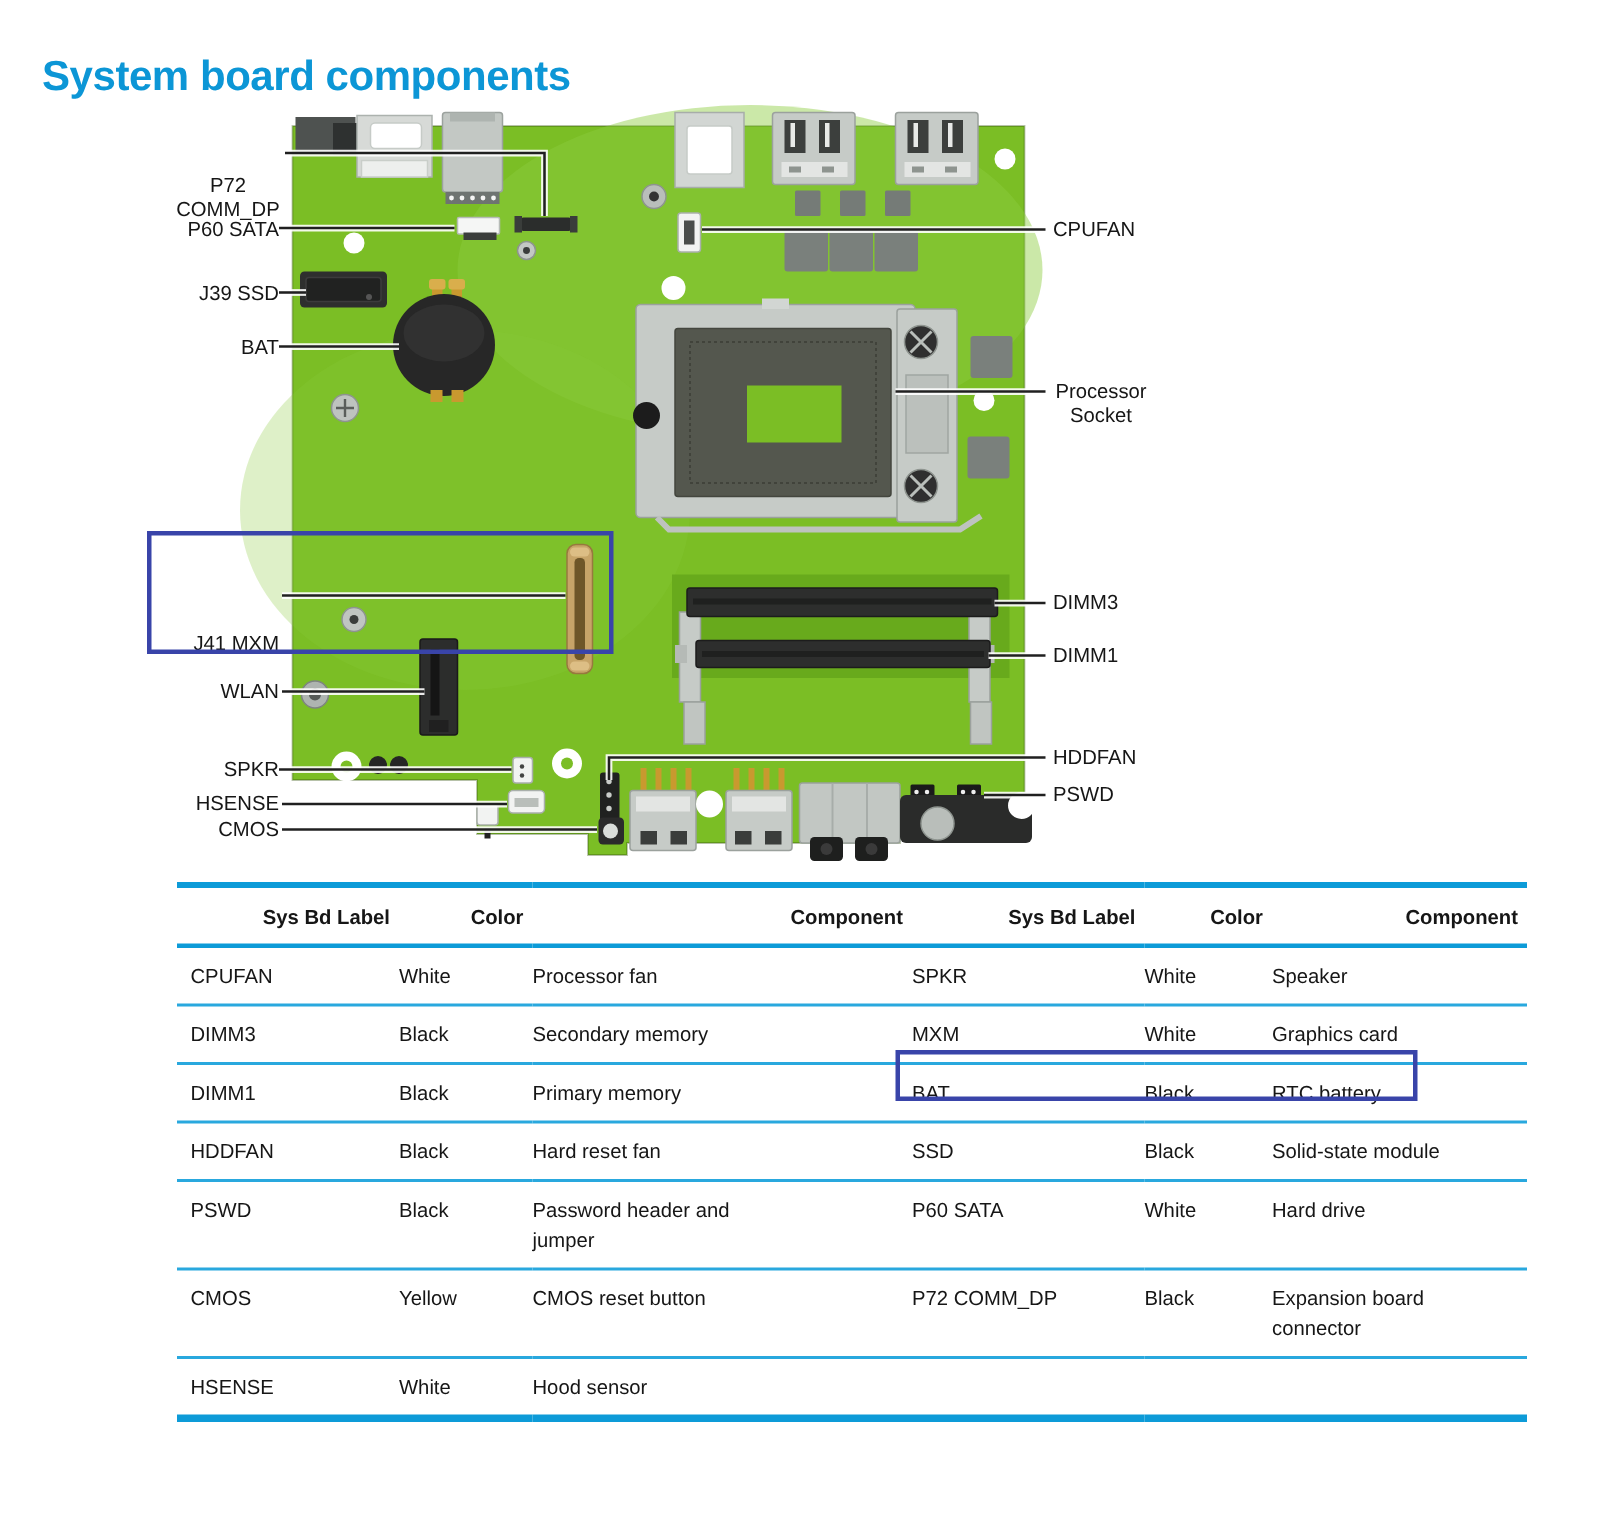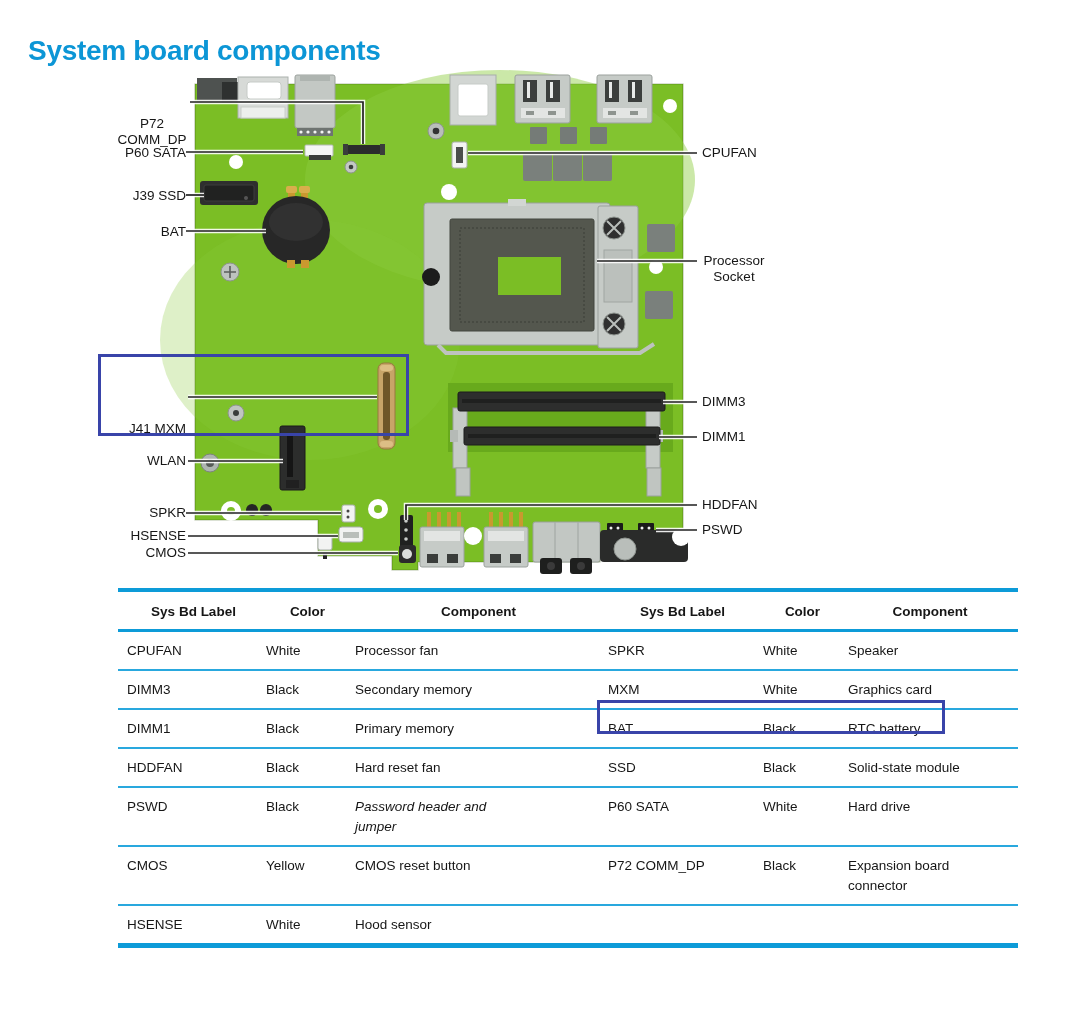--- a/index.html
+++ b/index.html
@@ -12,21 +12,21 @@
   .dlabel.right-col{left:702px;}
   .dlabel.left-col{left:66px;width:120px;text-align:right;}
   .hl-rect{position:absolute;border:3.5px solid #3944A9;background:transparent;z-index:5;}
   .hl-rect.thin{border-width:3px;}
   
   #tbl{position:absolute;left:118px;top:588px;width:900px;border-collapse:collapse;
        table-layout:fixed;font-size:13.5px;color:#161616;
        border-top:4px solid #0D9BD8;border-bottom:5px solid #0D9BD8;}
   #tbl thead tr{border-bottom:3px solid #0D9BD8;}
   #tbl tbody tr{border-bottom:2px solid #29A8DE;}
-  #tbl th{font-weight:bold;text-align:center;padding:11px 6px 9px 0;line-height:17px;}
+  #tbl th{font-weight:bold;text-align:right;padding:11px 6px 9px 0;line-height:17px;}
   #tbl td{padding:9px 6px 8px 0;vertical-align:top;line-height:20px;}
   #tbl th:first-child,#tbl td:first-child{padding-left:9px;}
 </style>
 </head>
 <body>
 
 <div class="page">
 
   <h1 class="page-title">System board components</h1>
 
@@ -329,21 +329,21 @@
         <td>HDDFAN</td>
         <td>Black</td>
         <td>Hard reset fan</td>
         <td>SSD</td>
         <td>Black</td>
         <td>Solid-state module</td>
       </tr>
       <tr>
         <td>PSWD</td>
         <td>Black</td>
-        <td style="padding-right:90px;font-style:italic;">Password header and jumper</td>
+        <td style="padding-right:90px;">Password header and jumper</td>
         <td>P60 SATA</td>
         <td>White</td>
         <td>Hard drive</td>
       </tr>
       <tr>
         <td>CMOS</td>
         <td>Yellow</td>
         <td>CMOS reset button</td>
         <td>P72 COMM_DP</td>
         <td>Black</td>

